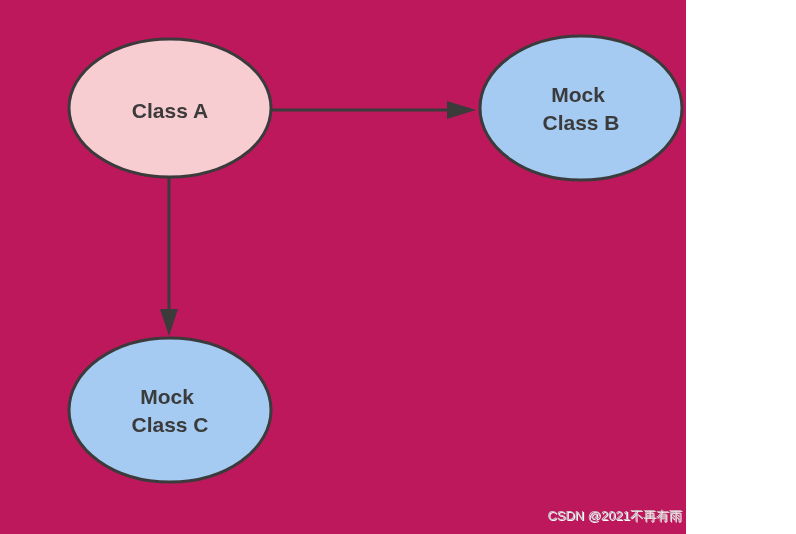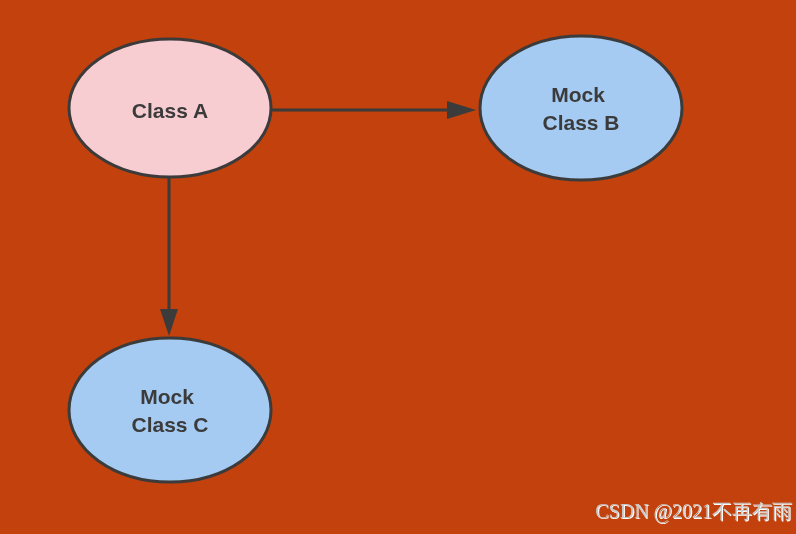--- a/index.html
+++ b/index.html
@@ -1,21 +1,21 @@
 <!DOCTYPE html>
 <html><head>
 <meta charset="utf-8">
 <style>
   html, body { margin: 0; padding: 0; }
   body { font-family: "Liberation Sans", sans-serif; background: #ffffff; }
   .canvas {
     position: relative;
-    width: 796px;
+    width: 686px;
     height: 534px;
-    background: #c2410c;
+    background: #be185d;
     overflow: hidden;
   }
   svg { display: block; }
   .node-label {
     font-family: "Liberation Sans", sans-serif;
     font-weight: 700;
     font-size: 21px;
     fill: #3b3b3b;
     text-anchor: middle;
   }
@@ -25,22 +25,22 @@
     fill: none;
   }
   .edge-head {
     fill: #3b3b3b;
     stroke: none;
   }
   .watermark {
     position: absolute;
     right: 4px;
     bottom: 9px;
-    font-family: Liberation Serif, serif;
-    font-size: 20px;
+    font-family: Liberation Sans, sans-serif;
+    font-size: 13px;
     color: #c9c9c9;
     text-shadow: 1px 1px 0 #ffffff;
     white-space: nowrap;
     user-select: none;
   }
 </style>
 </head>
 <body>
 
 <div class="canvas">

